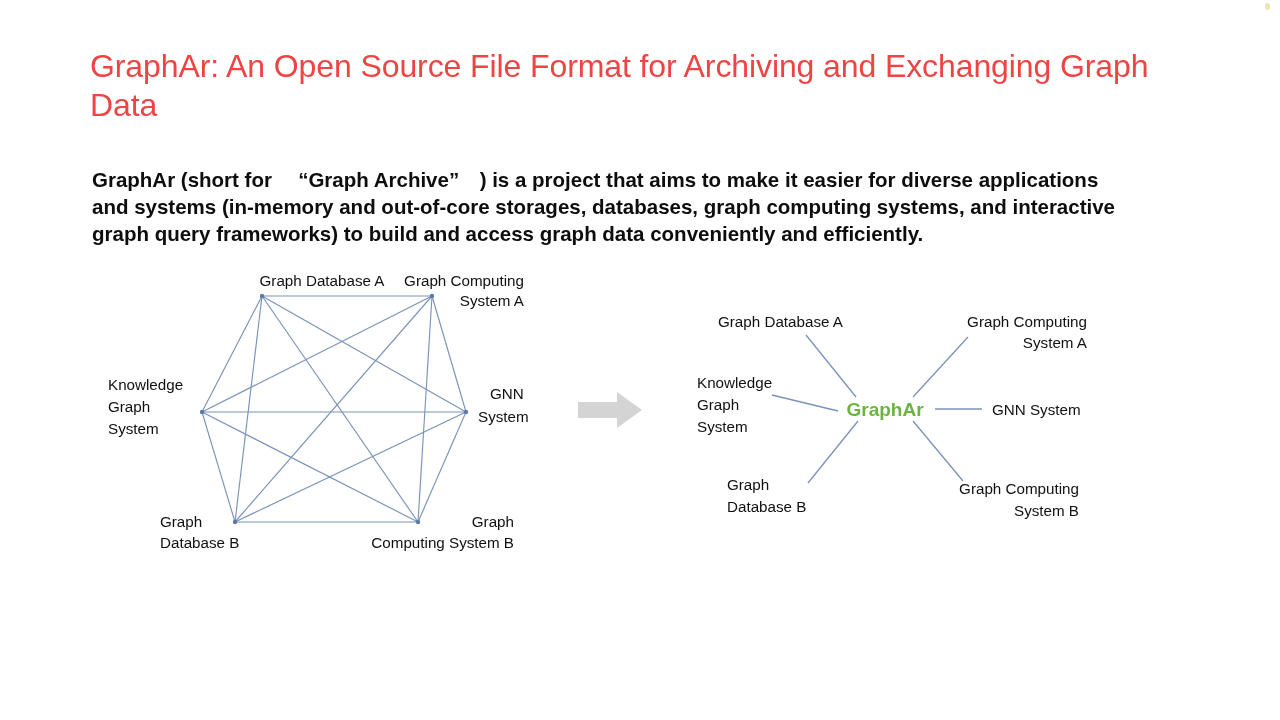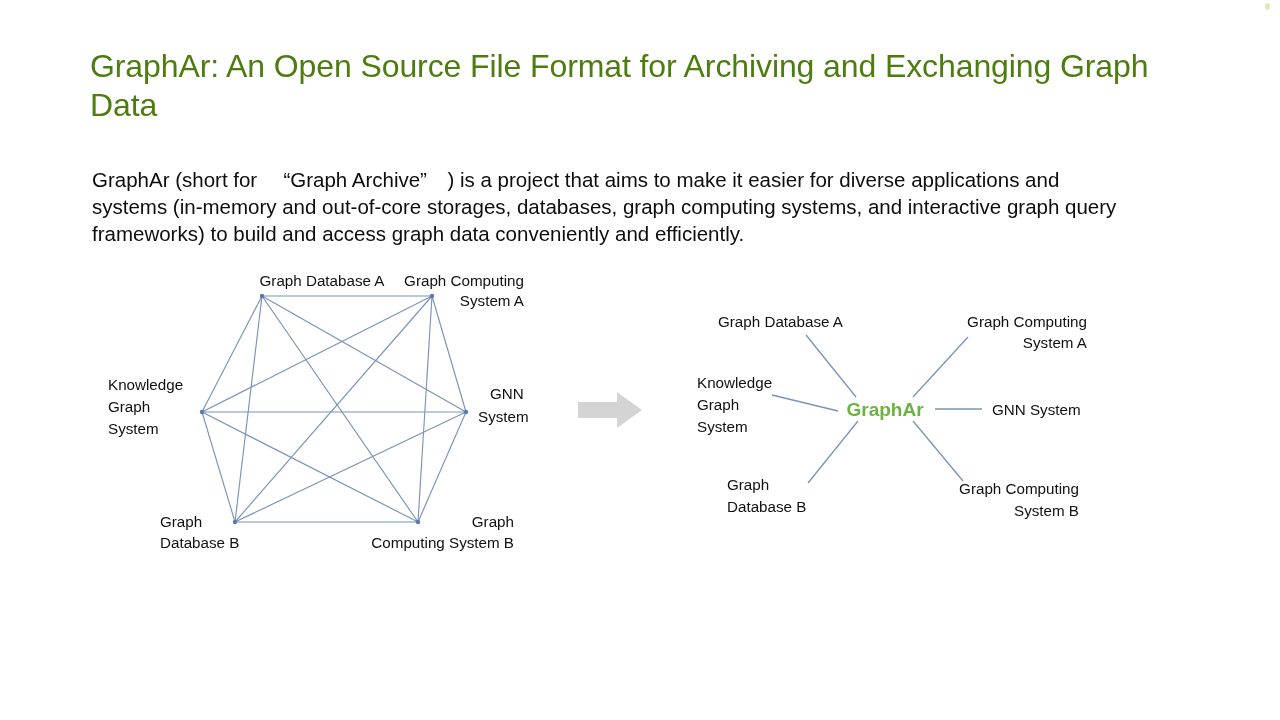--- a/index.html
+++ b/index.html
@@ -27,33 +27,33 @@
   
   #slide-title {
     position: absolute;
     left: 90px;
     top: 26px;
     width: 1100px;
     font-size: 32px;
     line-height: 1.21;
     font-weight: 400;
     letter-spacing: -0.1px;
-    color: #4d7c0f;
+    color: #ef4444;
     white-space: pre-wrap;
   }
 
   
   #slide-body {
     position: absolute;
     left: 92px;
     top: 145px;
     width: 1045px;
     font-size: 20.5px;
     line-height: 1.32;
-    font-weight: 400;
+    font-weight: 700;
     color: #0d0d0d;
   }
 
   
   #figure {
     position: absolute;
     left: 0;
     top: 245px;
     width: 1280px;
     height: 340px;

